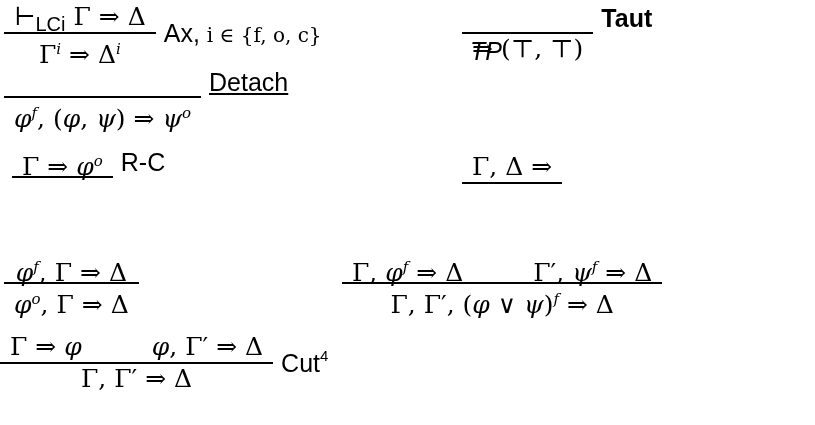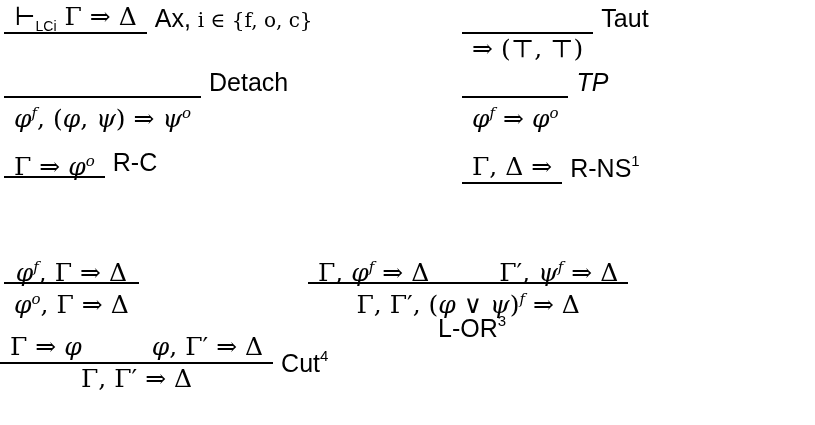--- a/index.html
+++ b/index.html
@@ -13,92 +13,86 @@
   }
   .bar { height:2px; background:#000; align-self:stretch; }
   .label {
     font-family: "Liberation Sans", "DejaVu Sans", sans-serif;
     font-size:25px; margin-left:8px; white-space:nowrap;
   }
   .label sup { font-size:15px; vertical-align:top; position:relative; top:-2px; }
   .mathlbl { font-family: "DejaVu Serif", "Liberation Serif", serif; font-size:20px; }
   i.v { font-style:italic; }
   sup.s { font-size:15px; font-style:italic; }
-  .sf { font-family: "Liberation Sans", sans-serif; font-size:14px; position:relative; top:6px; }
+  .sf { font-family: "Liberation Sans", sans-serif; font-size:20px; position:relative; top:6px; }
   .gap { display:inline-block; width:70px; }
 </style>
 </head>
 <body>
 
 <div class="rule" style="left:4px; top:2px;">
   <div class="frac">
     <div class="num"><span>⊢</span><span class="sf">LCi</span> <span>Γ</span> <span>⇒</span> <span>Δ</span></div>
     <div class="bar"></div>
+    <div class="den"><span>Γ</span><sup class="s">i</sup> <span>⇒</span> <span>Δ</span><sup class="s">i</sup></div>
   </div>
   <span class="label"><span>Ax</span><span>,</span> <span class="mathlbl">i ∈ {f, o, c}</span></span>
 </div>
 
 <div class="rule" style="left:462px; top:2px;">
   <div class="frac">
     <div class="num"></div>
     <div class="bar"></div>
     <div class="den"><span>⇒</span> (<span>⊤</span>, <span>⊤</span>)</div>
   </div>
-  <span class="label" style="margin-top:-30px;">Taut</span>
+  <span class="label" style="margin-top:-30px;font-weight:bold;">Taut</span>
 </div>
 
 <div class="rule" style="left:4px; top:66px;">
   <div class="frac">
     <div class="num"></div>
     <div class="bar"></div>
     <div class="den"><i class="v">φ</i><sup class="s">f</sup>, (<i class="v">φ</i>, <i class="v">ψ</i>) <span>⇒</span> <i class="v">ψ</i><sup class="s">o</sup></div>
   </div>
-  <span class="label" style="margin-top:-30px;">Detach</span>
+  <span class="label" style="margin-top:-30px;text-decoration:underline;">Detach</span>
 </div>
 
 <div class="rule" style="left:462px; top:66px;">
-  <div class="frac">
-    <div class="num"></div>
-    <div class="bar"></div>
-    <div class="den"><i class="v">φ</i><sup class="s">f</sup> <span>⇒</span> <i class="v">φ</i><sup class="s">o</sup></div>
-  </div>
   <span class="label" style="margin-top:-30px;font-style:italic;">TP</span>
 </div>
 
-<div class="rule" style="left:4px; top:146px;">
+<div class="rule" style="left:12px; top:146px;">
   <div class="frac">
     <div class="num"><span>Γ</span> <span>⇒</span> <i class="v">φ</i><sup class="s">o</sup></div>
     <div class="bar"></div>
   </div>
   <span class="label">R-C</span>
 </div>
 
 <div class="rule" style="left:462px; top:152px;text-align:center;">
   <div class="frac">
     <div class="num"><span>Γ</span>, <span>Δ</span> <span>⇒</span></div>
     <div class="bar"></div>
   </div>
-  <span class="label"><span>R-NS</span><sup>1</sup></span>
 </div>
 
 <div class="rule" style="left:4px; top:252px;">
   <div class="frac">
     <div class="num"><i class="v">φ</i><sup class="s">f</sup>, <span>Γ</span> <span>⇒</span> <span>Δ</span></div>
     <div class="bar"></div>
     <div class="den"><i class="v">φ</i><sup class="s">o</sup>, <span>Γ</span> <span>⇒</span> <span>Δ</span></div>
   </div>
 </div>
 
-<div class="rule" style="left:308px; top:252px;flex-direction:column;">
+<div class="rule" style="left:342px; top:252px;">
   <div class="frac">
     <div class="num"><span>Γ</span>, <i class="v">φ</i><sup class="s">f</sup> <span>⇒</span> <span>Δ</span><span class="gap"></span><span>Γ′</span>, <i class="v">ψ</i><sup class="s">f</sup> <span>⇒</span> <span>Δ</span></div>
     <div class="bar"></div>
     <div class="den"><span>Γ</span>, <span>Γ′</span>, (<i class="v">φ</i> <span>∨</span> <i class="v">ψ</i>)<sup class="s">f</sup> <span>⇒</span> <span>Δ</span></div>
   </div>
-  <span class="label"><span>L-OR</span><sup>3</sup></span>
 </div>
 
 <div class="rule" style="left:0px; top:332px;">
   <div class="frac">
     <div class="num"><span>Γ</span> <span>⇒</span> <i class="v">φ</i><span class="gap"></span><i class="v">φ</i>, <span>Γ′</span> <span>⇒</span> <span>Δ</span></div>
     <div class="bar"></div>
     <div class="den"><span>Γ</span>, <span>Γ′</span> <span>⇒</span> <span>Δ</span></div>
   </div>
   <span class="label"><span>Cut</span><sup>4</sup></span>
 </div>

